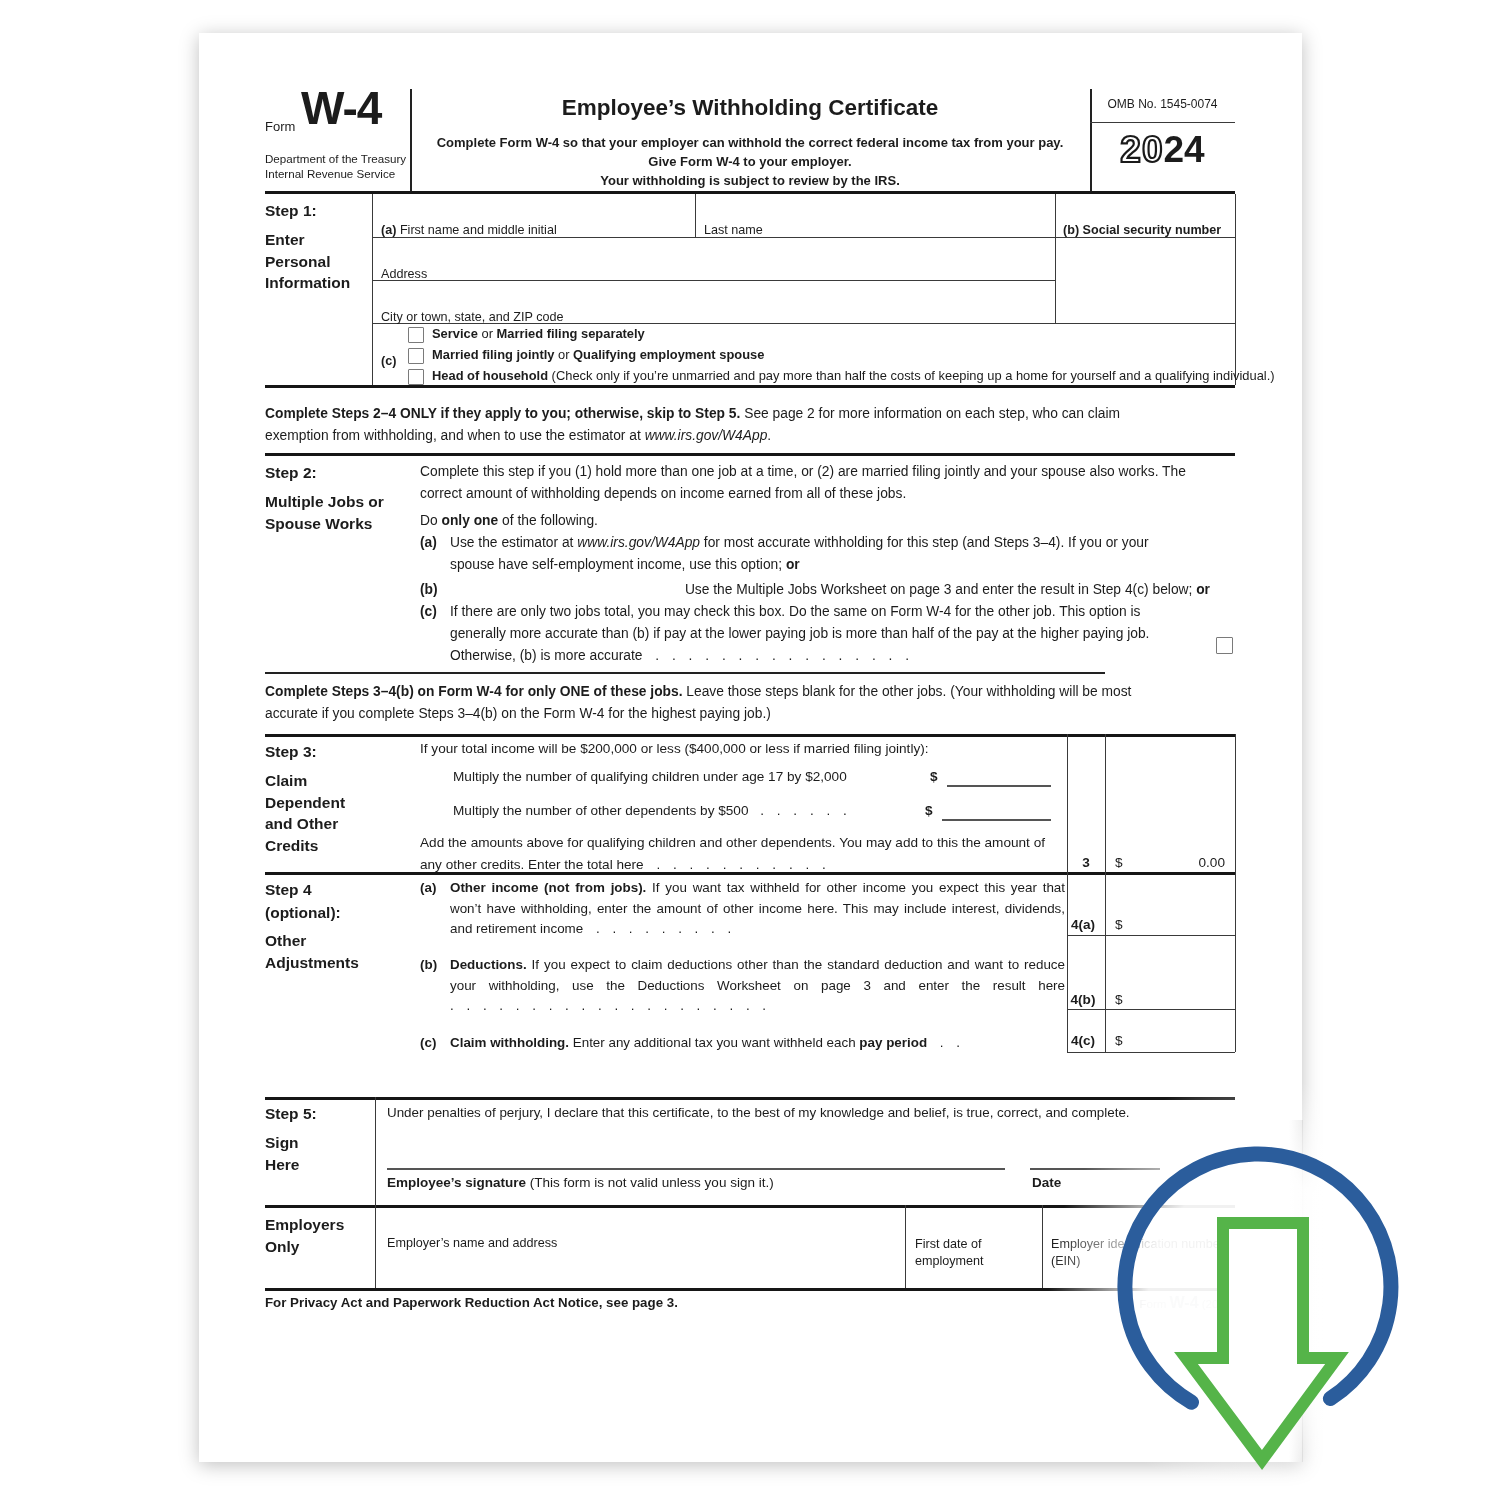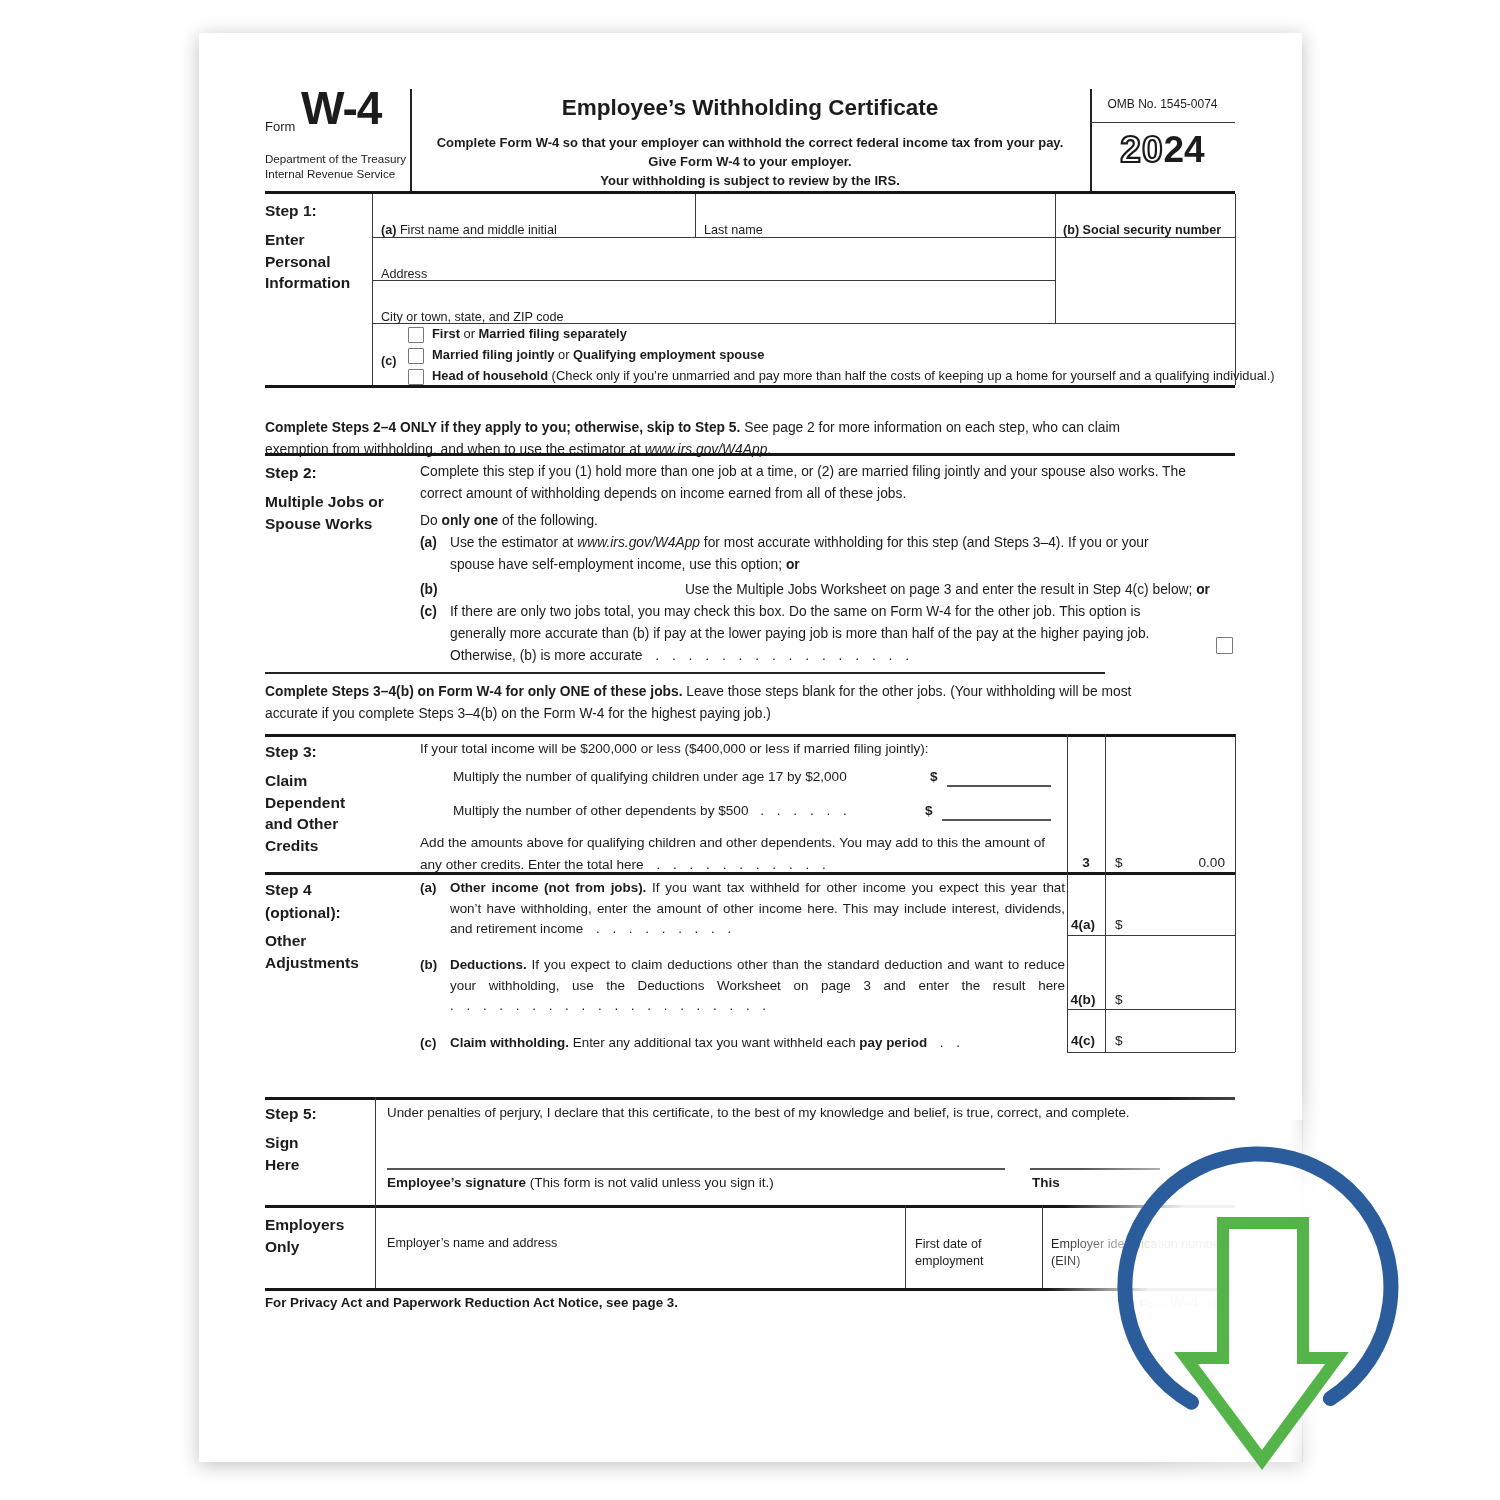--- a/index.html
+++ b/index.html
@@ -94,29 +94,29 @@
 
   <div class="abs cell-label" style="left:182px;top:166px;width:300px;"><span class="b">(a)  </span><span>First name and middle initial</span></div>
   <div class="abs cell-label" style="left:505px;top:166px;width:340px;">Last name</div>
   <div class="abs cell-label" style="left:864px;top:166px;width:168px;"><span class="b">(b)  </span><span class="b">Social security number</span></div>
   <div class="abs cell-label" style="left:182px;top:210px;width:500px;">Address</div>
   <div class="abs cell-label" style="left:182px;top:253px;width:500px;">City or town, state, and ZIP code</div>
 
   <div class="abs cell-label b" style="left:182px;top:297px;">(c)</div>
 
   <div class="checkbox" style="left:209px;top:294px;"></div>
-  <div class="abs" style="left:233px;top:293px;font-size:12.9px;"><span class="b">First</span><span> or </span><span class="b">Married filing separately</span></div>
+  <div class="abs" style="left:233px;top:293px;font-size:12.9px;"><span class="b">Service</span><span> or </span><span class="b">Married filing separately</span></div>
   <div class="checkbox" style="left:209px;top:315px;"></div>
   <div class="abs" style="left:233px;top:314px;font-size:12.9px;"><span class="b">Married filing jointly</span><span> or </span><span class="b">Qualifying employment spouse</span></div>
   <div class="checkbox" style="left:209px;top:336px;"></div>
   <div class="abs" style="left:233px;top:335px;font-size:12.9px;width:800px;white-space:nowrap;"><span class="b">Head of household</span><span> (Check only if you’re unmarried and pay more than half the costs of keeping up a home for yourself and a qualifying individual.)</span></div>
 
   <div class="hline thick" style="left:66px;top:352px;width:970px;"></div>
 
-  <div class="abs body-text" style="left:66px;top:384px;width:918px;line-height:21.5px;"><span class="b">Complete Steps 2–4 ONLY if they apply to you; otherwise, skip to Step 5.</span><span> See page 2 for more information on each step, who can claim exemption from withholding, and when to use the estimator at </span><span class="i">www.irs.gov/W4App</span><span>.</span></div>
+  <div class="abs body-text" style="left:66px;top:370px;width:918px;line-height:21.5px;"><span class="b">Complete Steps 2–4 ONLY if they apply to you; otherwise, skip to Step 5.</span><span> See page 2 for more information on each step, who can claim exemption from withholding, and when to use the estimator at </span><span class="i">www.irs.gov/W4App</span><span>.</span></div>
 
   <div class="hline thick" style="left:66px;top:420px;width:970px;"></div>
 
   <div class="abs step-title" style="left:66px;top:431px;">Step 2:</div>
   <div class="abs step-sub" style="left:66px;top:458px;width:125px;">Multiple Jobs or Spouse Works</div>
 
   <div class="abs body-text" style="left:221px;top:428px;width:790px;">Complete this step if you (1) hold more than one job at a time, or (2) are married filing jointly and your spouse also works. The correct amount of withholding depends on income earned from all of these jobs.</div>
   <div class="abs body-text" style="left:221px;top:477px;width:790px;"><span>Do </span><span class="b">only one</span><span> of the following.</span></div>
 
   <div class="item body-text" style="left:221px;top:499px;width:812px;">
@@ -208,21 +208,21 @@
 
   <div class="abs step-title" style="left:66px;top:1072px;">Step 5:</div>
   <div class="abs step-sub" style="left:66px;top:1099px;width:70px;">Sign Here</div>
   <div class="vline" style="left:176px;top:1064px;height:108px;"></div>
 
   <div class="abs" style="left:188px;top:1072px;width:840px;font-size:13.4px;">Under penalties of perjury, I declare that this certificate, to the best of my knowledge and belief, is true, correct, and complete.</div>
 
   <div class="hline" style="left:188px;top:1135px;width:618px;background:#555;height:2px;"></div>
   <div class="abs" style="left:188px;top:1142px;font-size:13.5px;"><span class="b">Employee’s signature </span><span>(This form is not valid unless you sign it.)</span></div>
   <div class="hline" style="left:831px;top:1135px;width:130px;background:#555;height:2px;"></div>
-  <div class="abs b" style="left:833px;top:1142px;font-size:13.5px;">This</div>
+  <div class="abs b" style="left:833px;top:1142px;font-size:13.5px;">Date</div>
 
   <div class="hline thick" style="left:66px;top:1172px;width:970px;"></div>
 
   <div class="abs step-sub" style="left:66px;top:1181px;width:105px;">Employers Only</div>
   <div class="vline" style="left:176px;top:1172px;height:83px;"></div>
   <div class="vline" style="left:706px;top:1172px;height:83px;"></div>
   <div class="vline" style="left:843px;top:1172px;height:83px;"></div>
 
   <div class="abs cell-label" style="left:188px;top:1179px;width:500px;">Employer’s name and address</div>
   <div class="abs cell-label" style="left:716px;top:1179px;width:115px;line-height:16.5px;">First date of employment</div>

